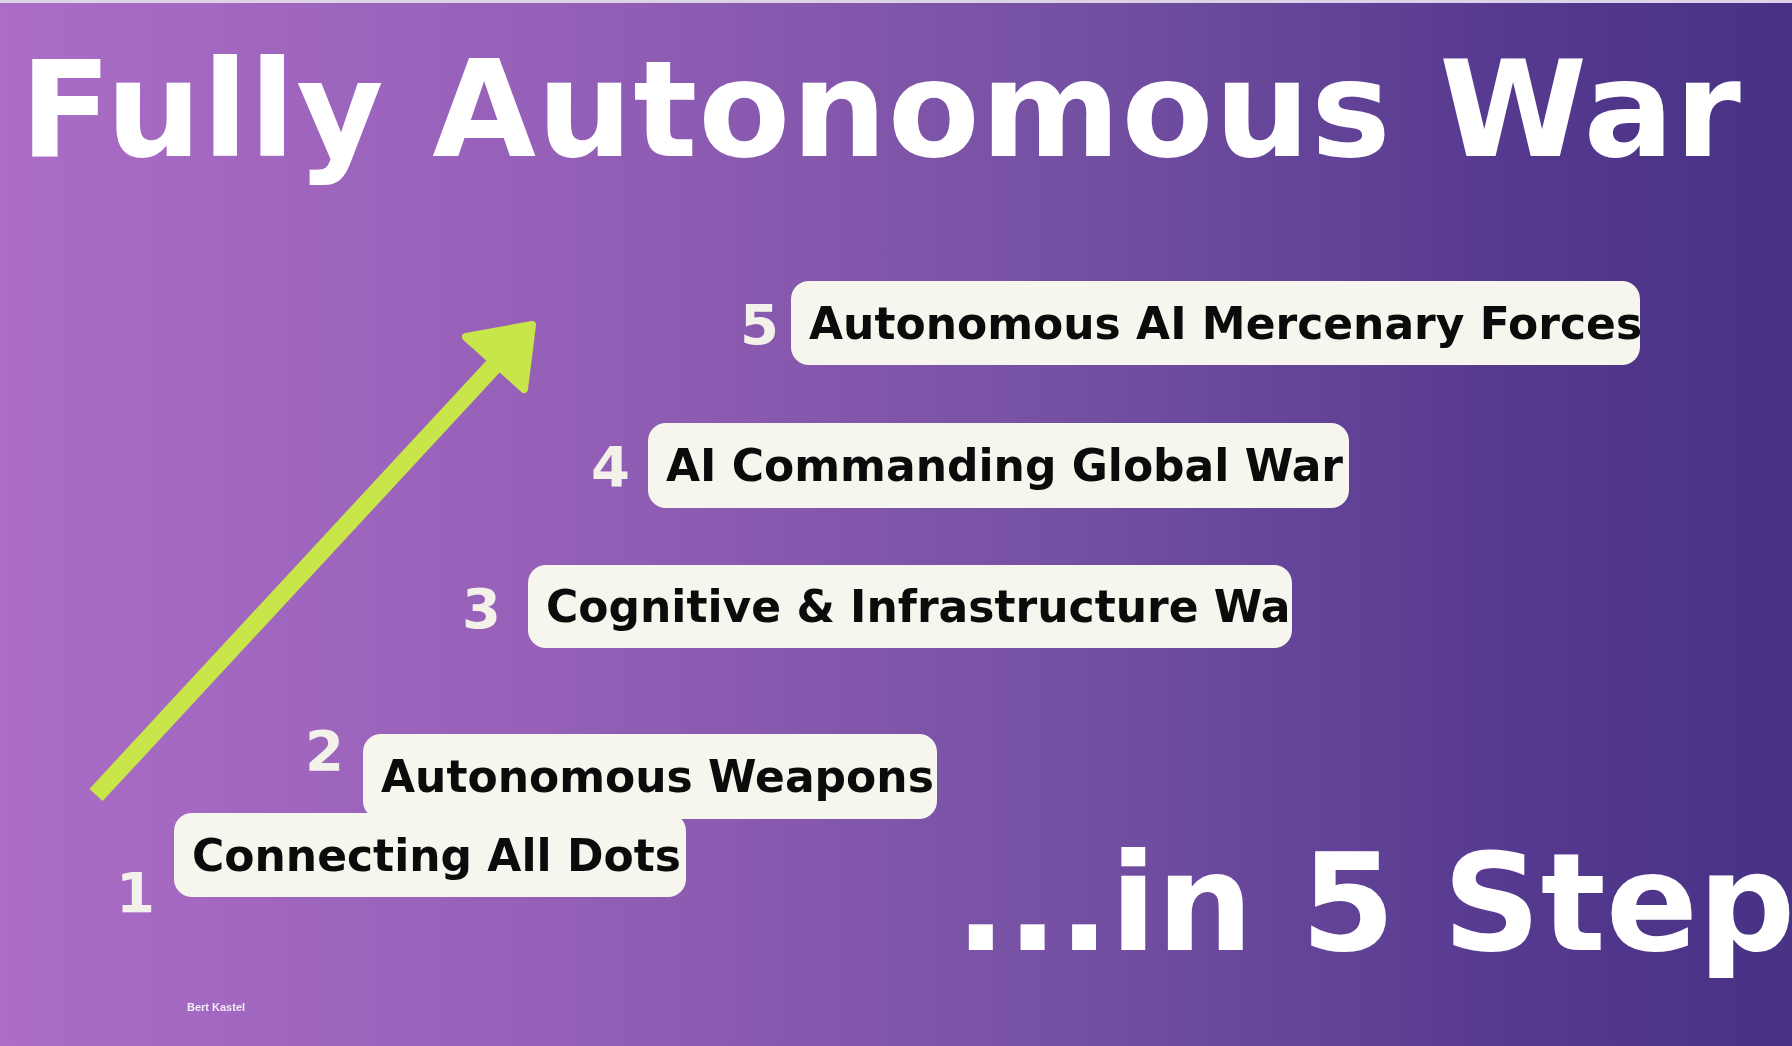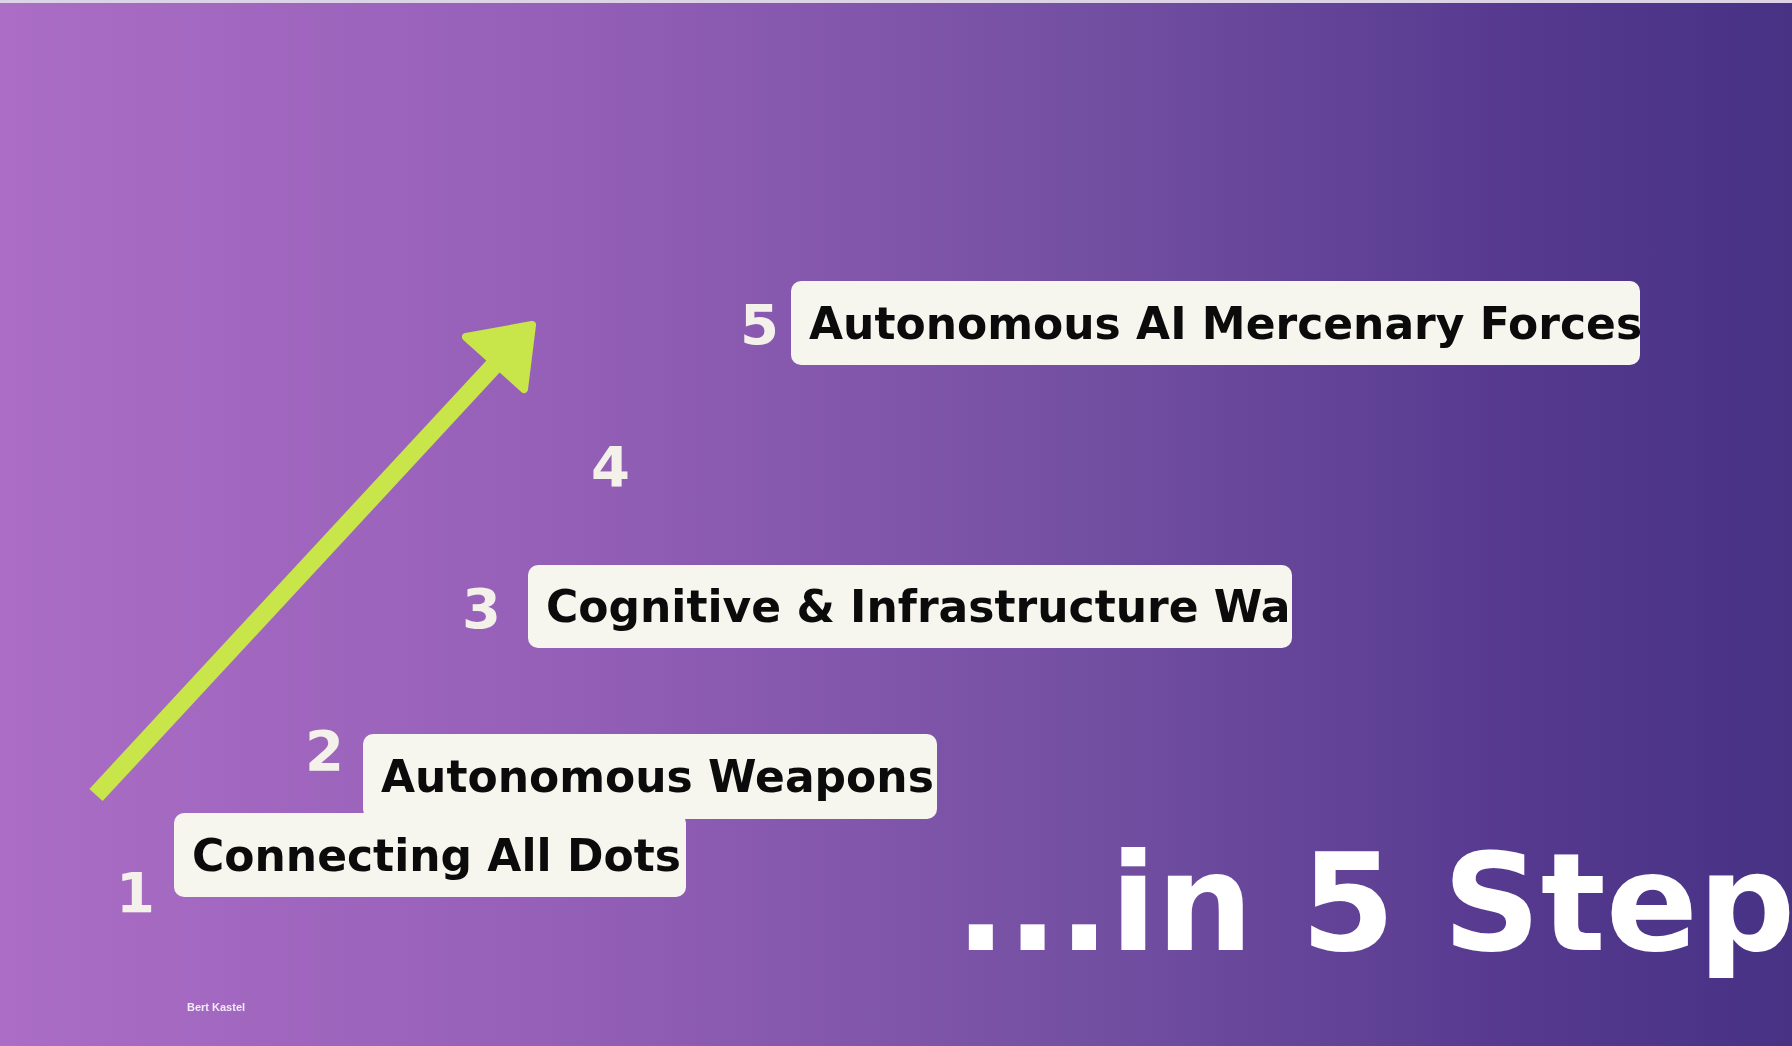--- a/index.html
+++ b/index.html
@@ -19,21 +19,21 @@
       font-family: "DejaVu Sans", sans-serif; font-weight: bold;
       font-size: 134px; letter-spacing: 1px; line-height: 1;
       margin: 0; padding-right: 30px; box-sizing: border-box;
     }
     .step-num {
       position: absolute; color: #f3f1ea;
       font-family: "DejaVu Sans", sans-serif; font-weight: bold;
       font-size: 56px; line-height: 1;
     }
     .step-box {
-      position: absolute; background: #f6f6ee; border-radius: 10px;
+      position: absolute; background: #f6f6ee; border-radius: 18px;
       box-sizing: border-box; display: flex; align-items: center;
       padding-left: 18px; color: #0b0b0b;
       font-family: "DejaVu Sans", sans-serif; font-weight: bold;
       font-size: 44px; white-space: nowrap; overflow: hidden;
     }
     .subtitle {
       position: absolute; left: 955px; top: 832px; color: #ffffff;
       font-family: "DejaVu Sans", sans-serif; font-weight: bold;
       font-size: 136px; line-height: 1; white-space: nowrap;
     }
@@ -42,20 +42,21 @@
       font-family: Liberation Sans, sans-serif; font-weight: bold;
       font-size: 11px;
     }
     .arrow { position: absolute; left: 0; top: 0; }
   </style>
 </head>
 <body>
 
 <div class="canvas">
 
+  <h1 class="title">Fully Autonomous War</h1>
 
   <svg class="arrow" width="1792" height="1046">
     <line x1="96" y1="792" x2="500" y2="356" stroke="#c8e64a" stroke-width="18" stroke-linecap="butt"></line>
     <polygon points="532,322 466,334 524,386" fill="#c8e64a" stroke="#c8e64a" stroke-width="8" stroke-linejoin="round"></polygon>
   </svg>
 
   <div class="step-num" style="left:116px; top:862px;">1</div>
   <div class="step-box" style="left:174px; top:810px; width:512px; height:84px;">
     <span>Connecting All Dots</span>
   </div>
@@ -64,20 +65,23 @@
   <div class="step-box" style="left:363px; top:703px; width:574px; height:85px;margin-top:28px;">
     <span>Autonomous Weapons</span>
   </div>
 
   <div class="step-num" style="left:462px; top:578px;">3</div>
   <div class="step-box" style="left:528px; top:562px; width:764px; height:83px;">
     <span>Cognitive &amp; Infrastructure War</span>
   </div>
 
   <div class="step-num" style="left:591px; top:436px;">4</div>
+  <div class="step-box" style="left:648px; top:420px; width:701px; height:85px;">
+    <span>AI Commanding Global War</span>
+  </div>
 
   <div class="step-num" style="left:740px; top:294px;">5</div>
   <div class="step-box" style="left:791px; top:278px; width:849px; height:84px;">
     <span>Autonomous AI Mercenary Forces</span>
   </div>
 
   <div class="subtitle">...in 5 Steps</div>
 
   <div class="signature">Bert Kastel</div>
 </div>

